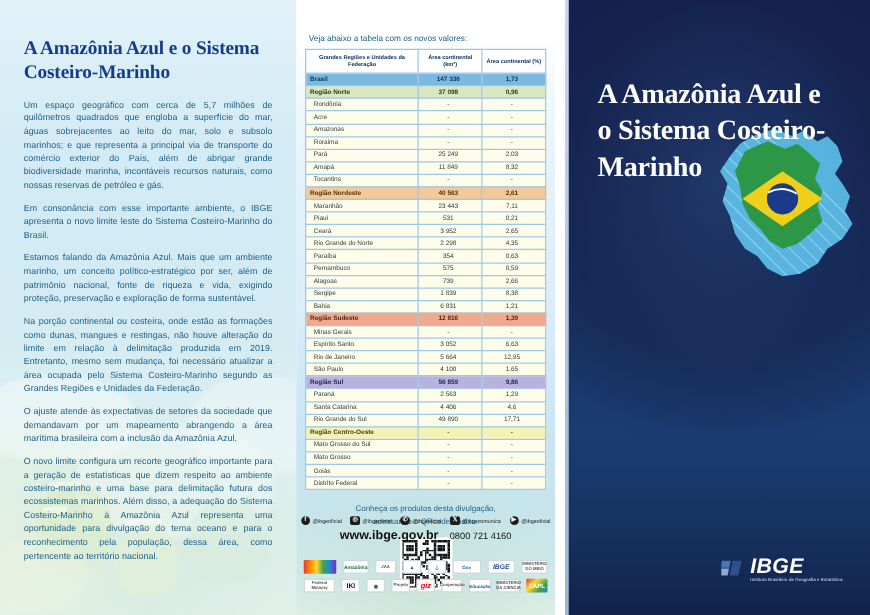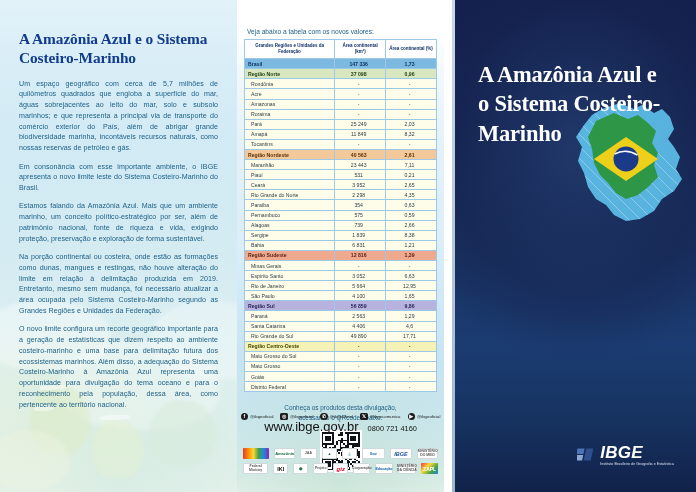--- a/index.html
+++ b/index.html
@@ -166,21 +166,21 @@
     background: #1c1c1c; color: #fff;
     font-size: 5px; line-height: 7.4px; text-align: center;
     font-weight: bold;
   }
   .soc .badge.sq { border-radius: 1.6px; }
   .soc .handle { font-size: 4.3px; color: #1c1c1c; }
   #urlrow {
     position: absolute; left: 0; bottom: 58px; width: 100%;
     display: flex; justify-content: center; align-items: baseline; gap: 9px;
   }
-  #urlrow .site { font-size: 13px; font-weight: normal; color: #111; }
+  #urlrow .site { font-size: 10px; font-weight: bold; color: #111; }
   #urlrow .tel  { font-size: 7.4px; color: #111; }
 
   
   #partners {
     position: absolute; left: 6px; bottom: 14px; width: calc(100% - 12px);
   }
   .logo-row {
     display: flex; justify-content: center; align-items: center;
     gap: 5px; margin-bottom: 4px;
   }
@@ -263,20 +263,21 @@
     <div class="fishlet" style="left:100px; top:415px; width:30px; height:5px;"></div>
     <div class="fishlet" style="left:34px; top:405px; width:20px; height:6px;"></div>
     <div class="haze"></div>
 
     <div id="left-content">
       <div class="headline">A Amazônia Azul e o Sistema Costeiro-Marinho</div>
       <div class="body-p">Um espaço geográfico com cerca de 5,7 milhões de quilômetros quadrados que engloba a superfície do mar, águas sobrejacentes ao leito do mar, solo e subsolo marinhos; e que representa a principal via de transporte do comércio exterior do País, além de abrigar grande biodiversidade marinha, incontáveis recursos naturais, como nossas reservas de petróleo e gás.</div>
       <div class="body-p">Em consonância com esse importante ambiente, o IBGE apresenta o novo limite leste do Sistema Costeiro-Marinho do Brasil.</div>
       <div class="body-p">Estamos falando da Amazônia Azul. Mais que um ambiente marinho, um conceito político-estratégico por ser, além de patrimônio nacional, fonte de riqueza e vida, exigindo proteção, preservação e exploração de forma sustentável.</div>
       <div class="body-p">Na porção continental ou costeira, onde estão as formações como dunas, mangues e restingas, não houve alteração do limite em relação à delimitação produzida em 2019. Entretanto, mesmo sem mudança, foi necessário atualizar a área ocupada pelo Sistema Costeiro-Marinho segundo as Grandes Regiões e Unidades da Federação.</div>
+      <div class="body-p">O ajuste atende às expectativas de setores da sociedade que demandavam por um mapeamento abrangendo a área marítima brasileira com a inclusão da Amazônia Azul.</div>
       <div class="body-p">O novo limite configura um recorte geográfico importante para a geração de estatísticas que dizem respeito ao ambiente costeiro-marinho e uma base para delimitação futura dos ecossistemas marinhos. Além disso, a adequação do Sistema Costeiro-Marinho à Amazônia Azul representa uma oportunidade para divulgação do tema oceano e para o reconhecimento pela população, dessa área, como pertencente ao território nacional.</div>
     </div>
   </div>
 
   <div id="mid-panel">
     <div id="mid-content">
       <div class="lead-line">Veja abaixo a tabela com os novos valores:</div>
 
       <table class="data">
         <colgroup>

